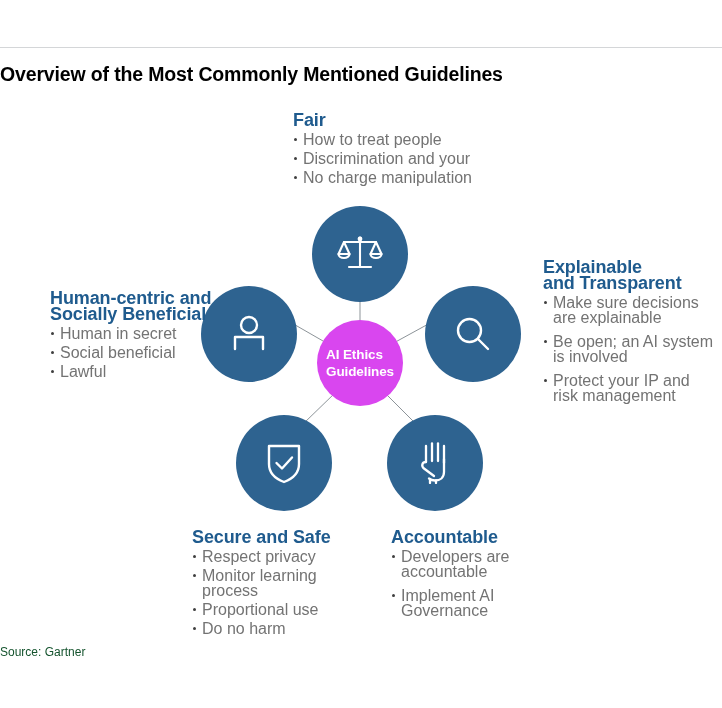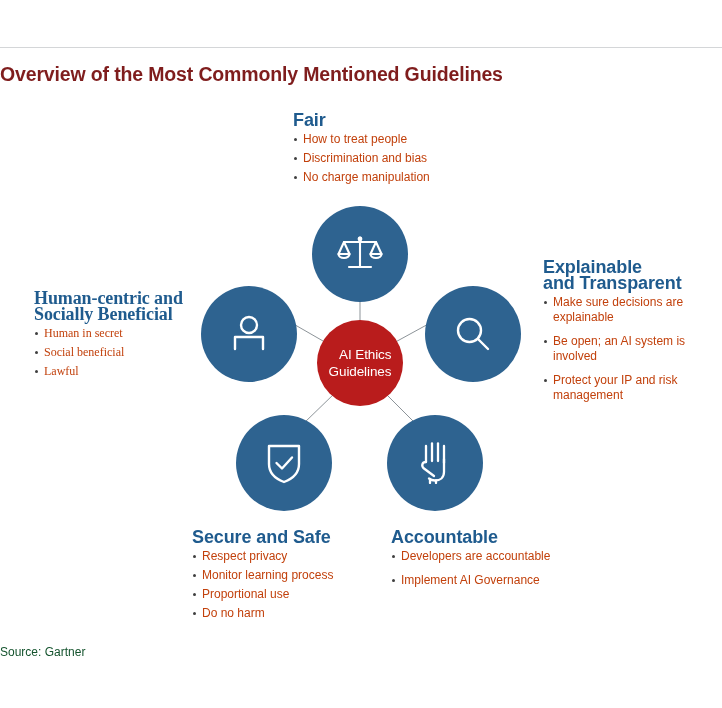--- a/index.html
+++ b/index.html
@@ -13,36 +13,36 @@
   }
   .canvas{position:absolute;left:0;top:0;width:722px;height:708px;}
 
   .top-rule{
     position:absolute;left:0;top:47px;width:722px;height:1px;
     background:#d4d6d8;
   }
 
   .page-title{
     position:absolute;left:0;top:62px;width:700px;
-    font-size:19.5px;font-weight:bold;color:#7f1d1d;
+    font-size:19.5px;font-weight:bold;color:#000000;
     letter-spacing:-0.15px;line-height:24px;
   }
 
   
   .diagram{position:absolute;left:0;top:0;width:722px;height:708px;}
   .spokes{position:absolute;left:0;top:0;}
 
   .node{
     position:absolute;border-radius:50%;
     display:flex;align-items:center;justify-content:center;
   }
   .node.outer{background:#2e6390;}
   .node.hub{
-    background:#b91c1c;color:#ffffff;
-    font-size:13.5px;font-weight:normal;line-height:17px;text-align:right;
+    background:#d946ef;color:#ffffff;
+    font-size:13.5px;font-weight:bold;line-height:17px;text-align:left;
     letter-spacing:-0.1px;
   }
   .node svg{display:block;}
 
   
   #node-fair        {left:312px;top:206px;width:96px;height:96px;}
   #node-explainable {left:425px;top:286px;width:96px;height:96px;}
   #node-human       {left:201px;top:286px;width:96px;height:96px;}
   #node-secure      {left:236px;top:415px;width:96px;height:96px;}
   #node-accountable {left:387px;top:415px;width:96px;height:96px;}
@@ -52,33 +52,33 @@
   .block{position:absolute;}
   .block h3{
     margin:0 0 4px 0;
     font-size:18px;font-weight:bold;color:#1f5b8e;line-height:16px;
     letter-spacing:-0.1px;
   }
   .block ul{margin:0;padding:0;list-style:none;}
   .block li{
     position:relative;
     padding-left:10px;
-    font-size:12px;line-height:15px;color:#c2410c;
+    font-size:16px;line-height:15px;color:#737373;
     margin-bottom:5px;
   }
   .block li:before{
     content:"";position:absolute;left:1px;top:6px;
     width:3px;height:3px;border-radius:50%;background:#3f3f3f;
   }
   .block.tight li{margin-bottom:4px;}
   .block.loose li{margin-bottom:9px;}
 
   #blk-fair        {left:293px;top:112px;width:230px;}
   #blk-explainable {left:543px;top:259px;width:175px;}
-  #blk-human       {left:34px;top:290px;width:170px;font-family:Liberation Serif, serif;}
+  #blk-human       {left:50px;top:290px;width:170px;}
   #blk-secure      {left:192px;top:529px;width:180px;}
   #blk-accountable {left:391px;top:529px;width:160px;}
 
   .source{
     position:absolute;left:0;top:645px;
     font-size:12px;color:#14532d;
   }
 </style>
 </head>
 <body>
@@ -163,21 +163,21 @@
         <div>AI Ethics</div>
         <div>Guidelines</div>
       </div>
     </div>
   </div>
 
   <div class="block tight" id="blk-fair">
     <h3>Fair</h3>
     <ul>
       <li>How to treat people</li>
-      <li>Discrimination and bias</li>
+      <li>Discrimination and your</li>
       <li>No charge manipulation</li>
     </ul>
   </div>
 
   <div class="block loose" id="blk-explainable">
     <h3>
       <span>Explainable</span><br>
       <span>and Transparent</span>
     </h3>
     <ul>

